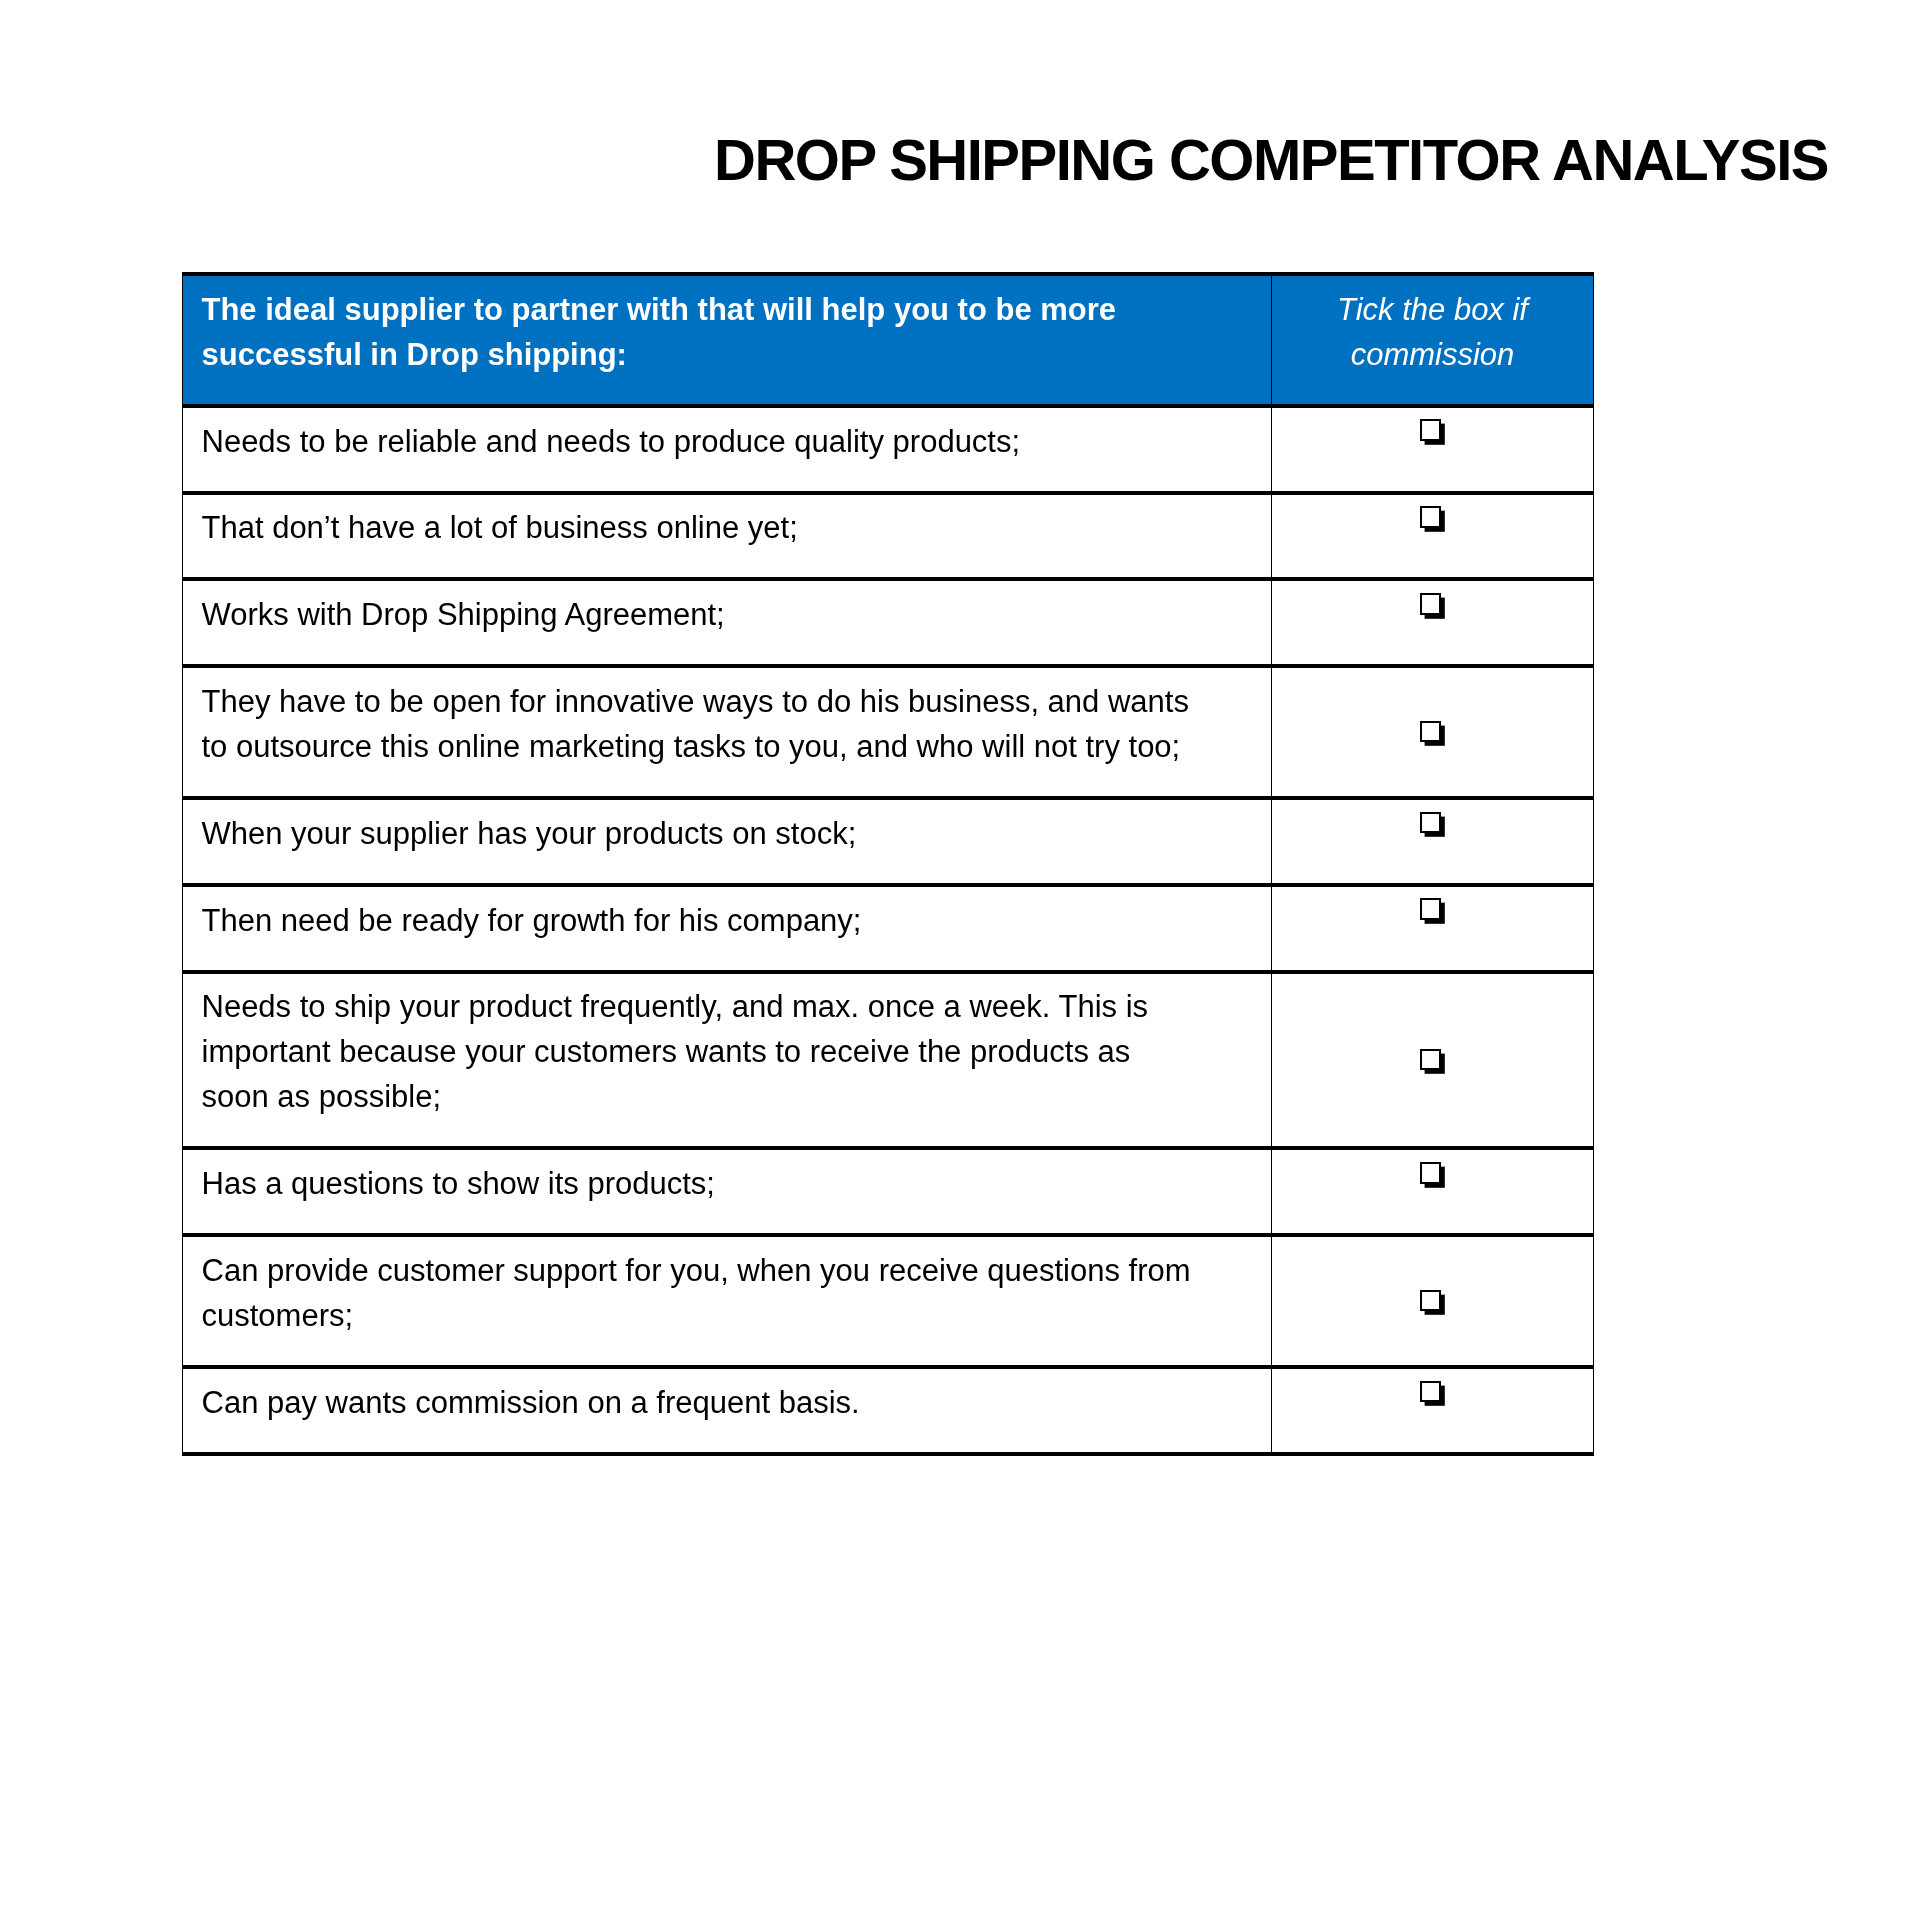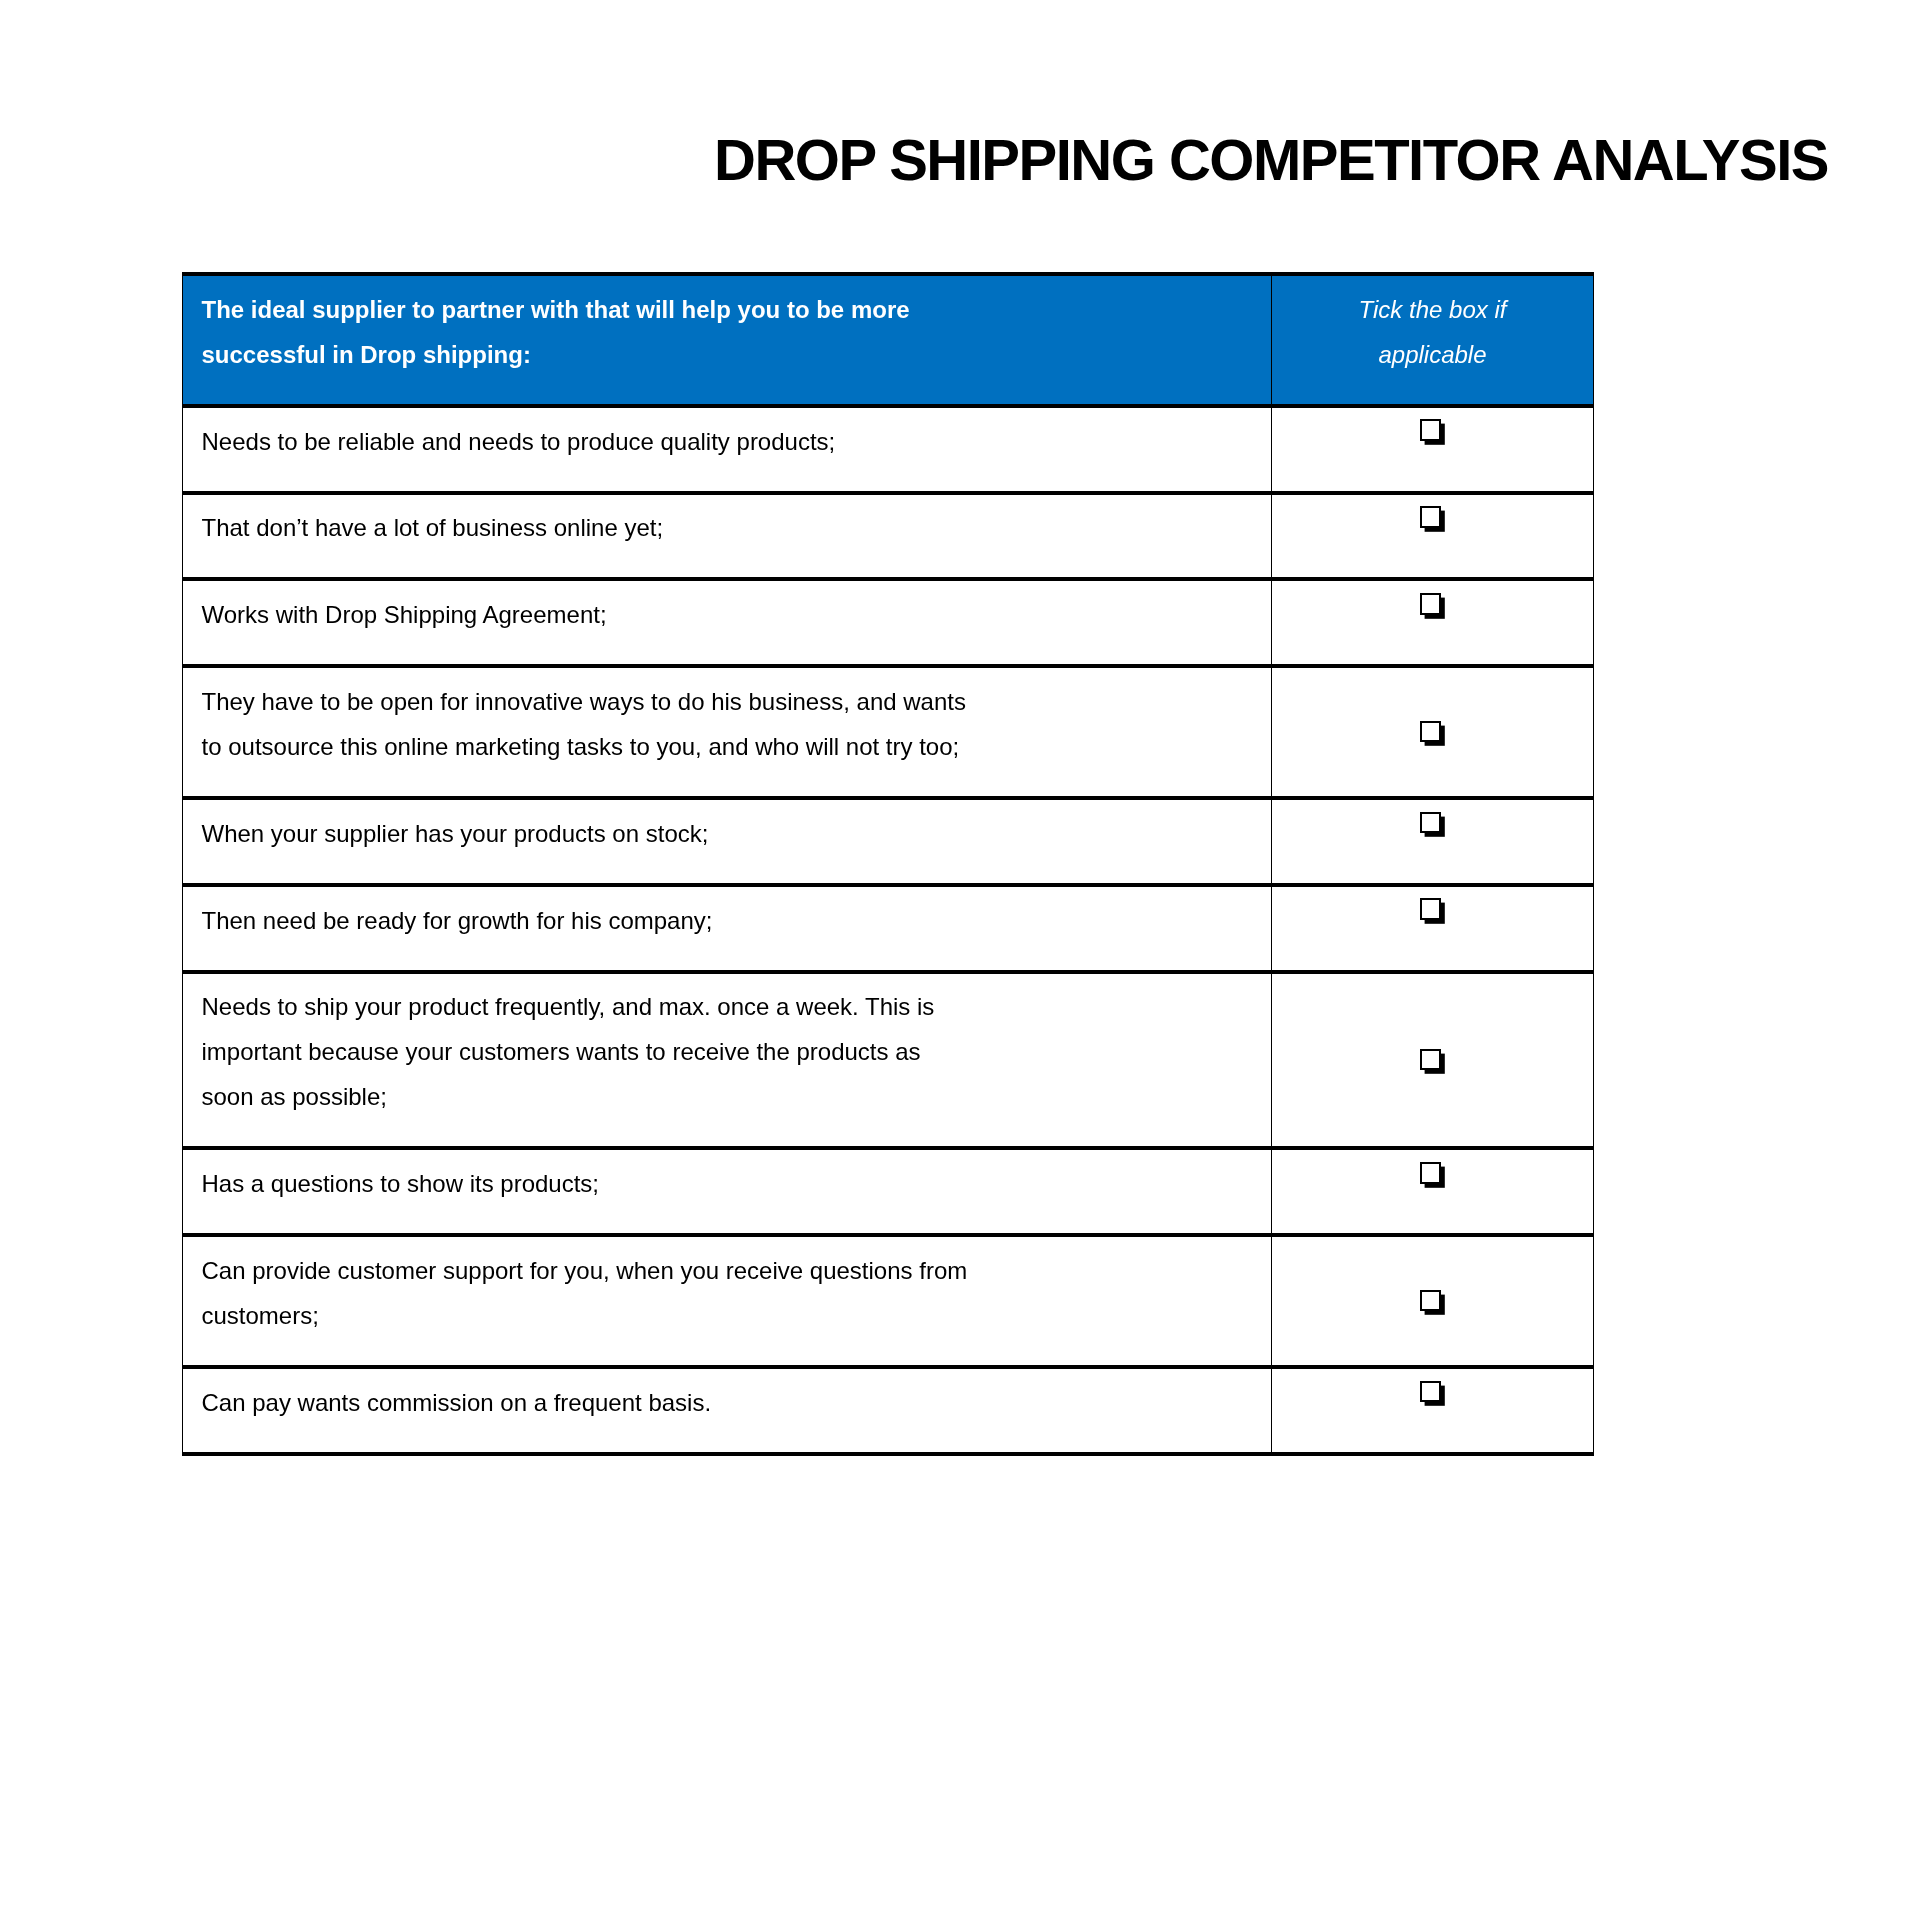--- a/index.html
+++ b/index.html
@@ -38,21 +38,21 @@
     border-collapse: collapse;
     table-layout: fixed;
   }
   table.analysis td, table.analysis th {
     border: 1.9px solid #000000;
     border-top-width: 4.2px;
     border-bottom-width: 4.2px;
   }
   .cell-text {
     padding: 10.8px 15.4px 27px 18.5px;
-    font-size: 24px;
+    font-size: 31px;
     line-height: 45px;
     vertical-align: top;
     text-align: left;
     white-space: pre-line;
     font-weight: normal;
   }
   .head-crit {
     background: #0070C0;
     color: #ffffff;
     font-weight: bold;
@@ -99,21 +99,21 @@
     <colgroup>
       <col style="width:1089px">
       <col style="width:322px">
     </colgroup>
 
     <tbody>
         <tr>
       <th class="cell-text head-crit">The ideal supplier to partner with that will help you to be more
 successful in Drop shipping:</th>
       <th class="cell-text head-tick">Tick the box if
-applicable</th>
+commission</th>
     </tr>
 
     <tr>
       <td class="cell-text">Needs to be reliable and needs to produce quality products;</td>
       <td class="cell-check"><span class="checkbox"></span></td>
     </tr>
 
     <tr>
       <td class="cell-text">That don’t have a lot of business online yet;</td>
       <td class="cell-check"><span class="checkbox"></span></td>

